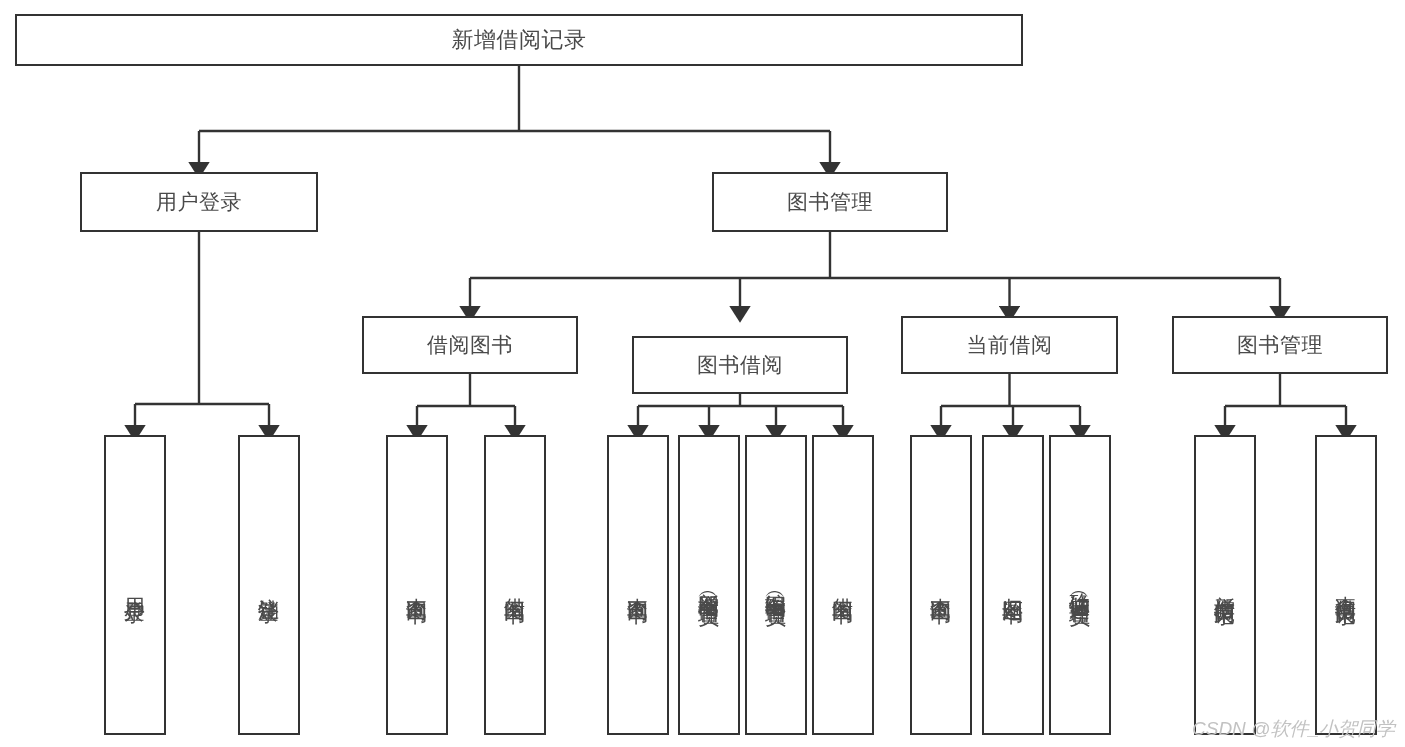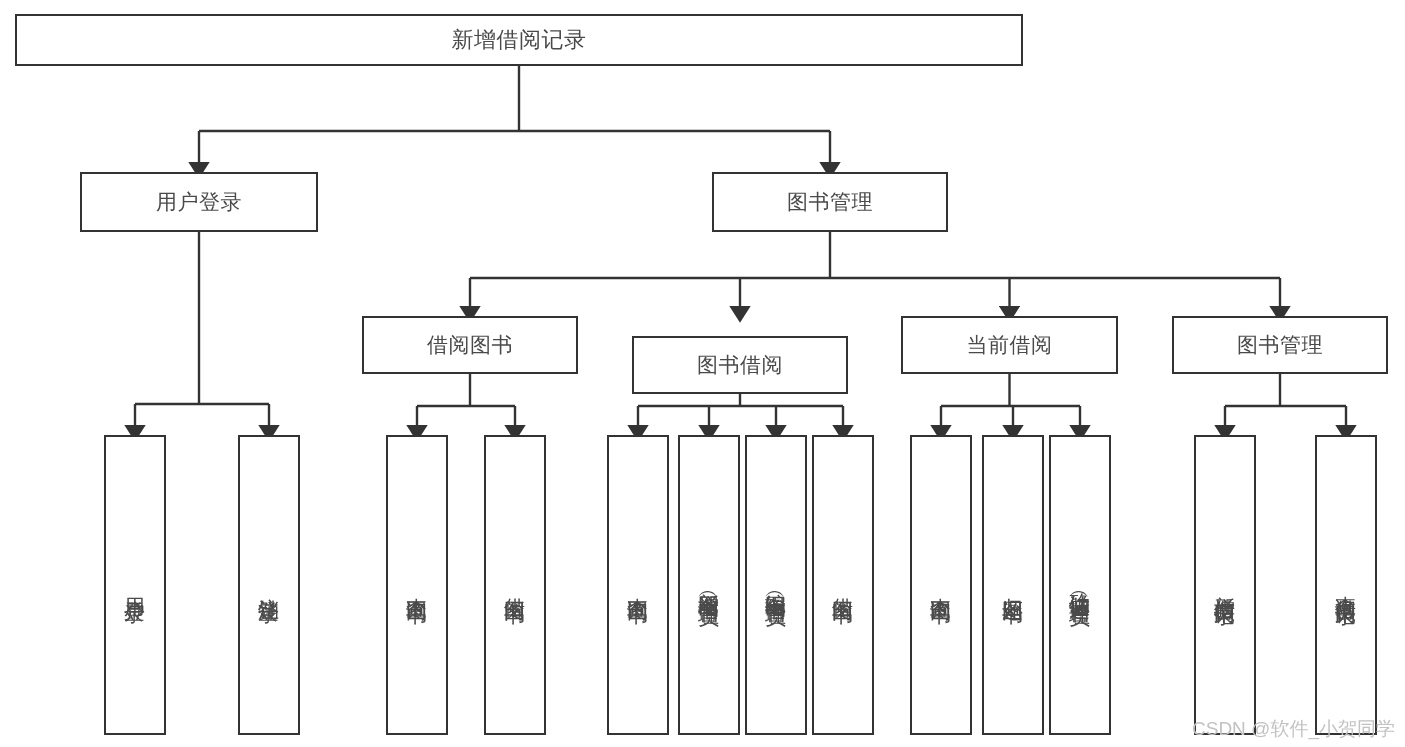--- a/index.html
+++ b/index.html
@@ -175,15 +175,15 @@
         <span class="node-label">确认归还（管理员）</span>
       </div>
       <div class="node-box vertical" style="left: 1194px; top: 435px; width: 62px; height: 300px;">
         <span class="node-label">新增借阅记录</span>
       </div>
       <div class="node-box vertical" style="left: 1315px; top: 435px; width: 62px; height: 300px;">
         <span class="node-label">查询借阅记录</span>
       </div>
     </div>
 
-  <div class="watermark" style="left: 1192px; top: 716px;">CSDN @软件_小贺同学</div>
+  <div class="watermark" style="left: 1192px; top: 716px; font-style: italic;">CSDN @软件_小贺同学</div>
 
 </div>
 
 </body></html>

